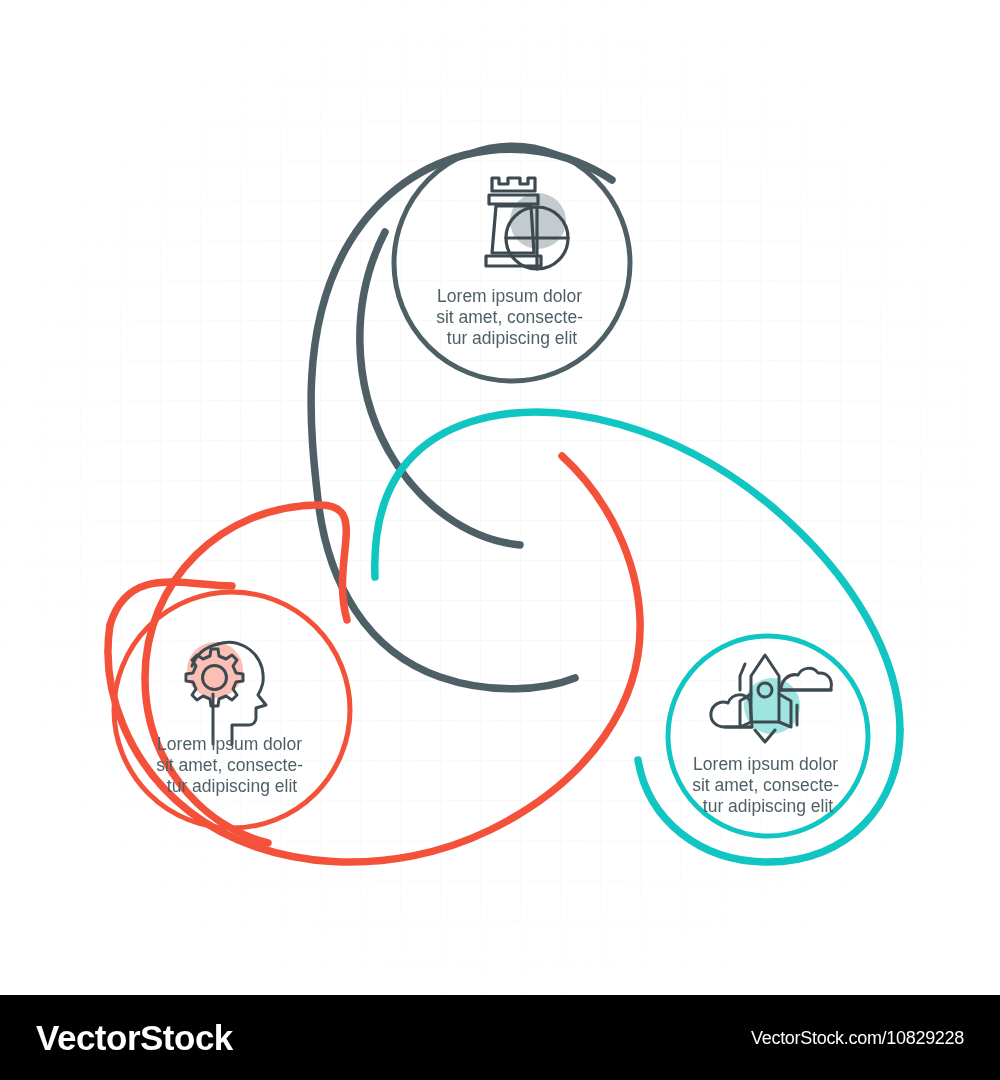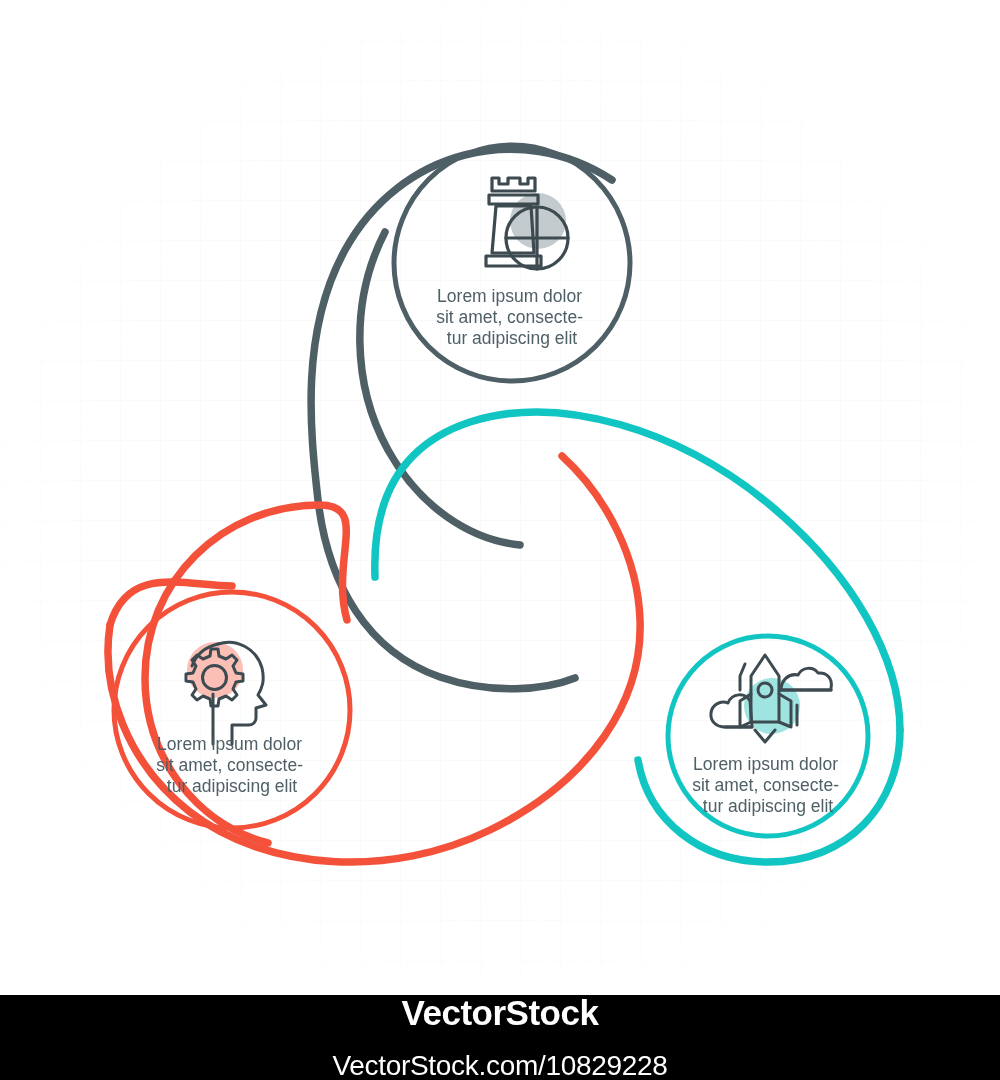--- a/index.html
+++ b/index.html
@@ -36,35 +36,34 @@
     position: absolute;
     left: 0;
     top: 995px;
     width: 1000px;
     height: 85px;
     background: #000000;
     display: flex;
     align-items: center;
     justify-content: space-between;
     box-sizing: border-box;
-    padding: 0 26px;
-    flex-direction: column;
+    padding: 0 36px;
   }
   #footer .brand {
     color: #ffffff;
     font-family: "Liberation Sans", sans-serif;
     font-size: 35px;
     font-weight: 700;
     letter-spacing: -0.5px;
     line-height: 1;
   }
   #footer .url {
     color: #ffffff;
     font-family: "Liberation Sans", sans-serif;
-    font-size: 28px;
+    font-size: 18px;
     font-weight: 400;
     letter-spacing: -0.3px;
     line-height: 1;
   }
 </style>
 </head>
 <body>
 
 <div id="stage">
 

